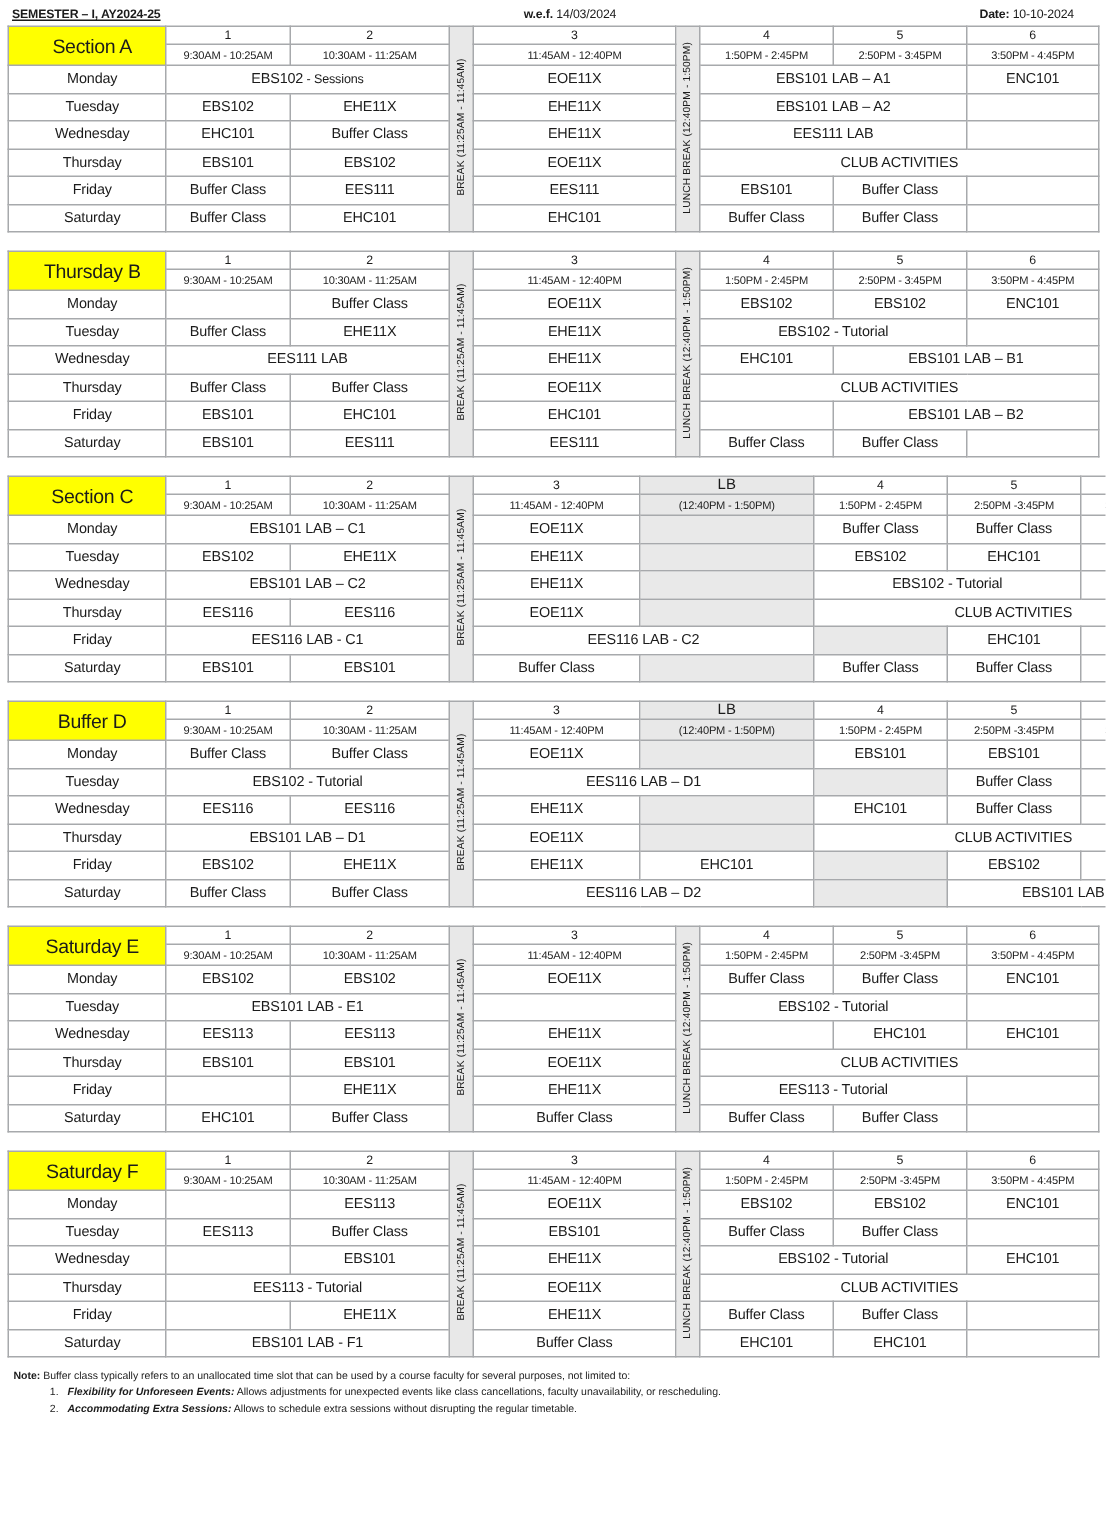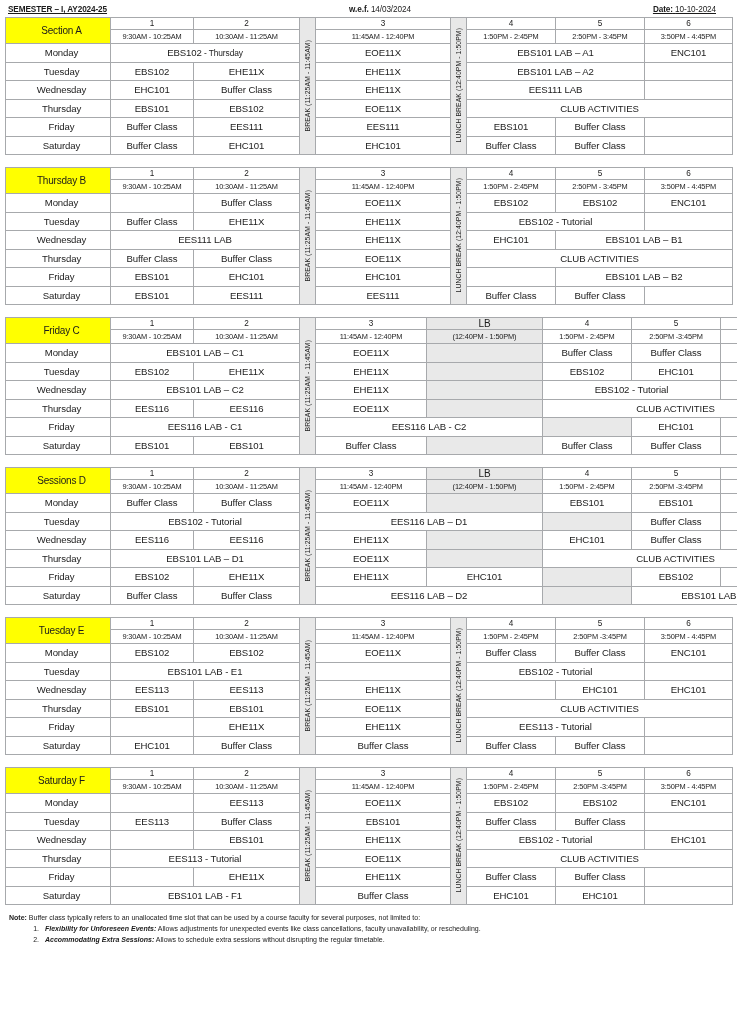--- a/index.html
+++ b/index.html
@@ -21,21 +21,21 @@
     align-items: flex-end;
     justify-content: space-between;
     font-size: 8.2px;
     font-weight: bold;
     padding: 1px 2px 3px 3px;
     letter-spacing: -0.1px;
   }
   .doc-header .semester { text-decoration: underline; }
   .doc-header .wef, .doc-header .date { font-weight: bold; }
   .doc-header .wef .val, .doc-header .date .val { font-weight: normal; }
-  .doc-header .date { padding-right: 4px; text-decoration: underline; }
+  .doc-header .date { padding-right: 4px; }
 
   
   table.tt {
     border-collapse: collapse;
     width: 727px;
     table-layout: fixed;
     margin-bottom: 12px;
     background: #fff;
   }
   table.tt td, table.tt th {
@@ -45,21 +45,21 @@
     vertical-align: middle;
     font-weight: normal;
     overflow: hidden;
     white-space: nowrap;
   }
   table.tt.last { margin-bottom: 4px; }
 
   
   .sec-title {
     background: #ffff00;
-    font-size: 10px;
+    font-size: 13px;
     font-weight: bold;
     text-align: left;
     padding-left: 7px !important;
     letter-spacing: -0.2px;
   }
   
   .pnum {
     font-size: 8.2px;
     font-weight: bold;
     height: 11px;
@@ -177,21 +177,21 @@
           <tr>
             <td class="ptime">9:30AM - 10:25AM</td>
             <td class="ptime">10:30AM - 11:25AM</td>
             <td class="ptime">11:45AM - 12:40PM</td>
             <td class="ptime">1:50PM - 2:45PM</td>
             <td class="ptime">2:50PM - 3:45PM</td>
             <td class="ptime">3:50PM - 4:45PM</td>
           </tr>
           <tr>
             <td class="day">Monday</td>
-            <td class="cell" colspan="2"><span>EBS102</span><span class="tut"> - Thursday</span></td>
+            <td class="cell" colspan="2"><span>EBS102</span><span class="tut"> - Sessions</span></td>
             <td class="cell">EOE11X</td>
             <td class="cell" colspan="2">EBS101 LAB – A1</td>
             <td class="cell">ENC101</td>
           </tr>
           <tr>
             <td class="day">Tuesday</td>
             <td class="cell">EBS102</td>
             <td class="cell">EHE11X</td>
             <td class="cell">EHE11X</td>
             <td class="cell" colspan="2">EBS101 LAB – A2</td>
@@ -321,21 +321,21 @@
           <col style="width: 106px;">
           <col style="width: 16px;">
           <col style="width: 111px;">
           <col style="width: 116px;">
           <col style="width: 89px;">
           <col style="width: 89px;">
           <col style="width: 88px;">
         </colgroup>
         <tbody>
           <tr>
-            <td class="sec-title" rowspan="2">Friday C</td>
+            <td class="sec-title" rowspan="2">Section C</td>
             <td class="pnum">1</td>
             <td class="pnum">2</td>
             <td class="vbreak" rowspan="8"><span class="vtxt">BREAK (11:25AM - 11:45AM)</span></td>
             <td class="pnum">3</td>
             <td class="lb-head">LB</td>
             <td class="pnum">4</td>
             <td class="pnum">5</td>
             <td class="pnum">6</td>
           </tr>
           <tr>
@@ -409,21 +409,21 @@
           <col style="width: 106px;">
           <col style="width: 16px;">
           <col style="width: 111px;">
           <col style="width: 116px;">
           <col style="width: 89px;">
           <col style="width: 89px;">
           <col style="width: 88px;">
         </colgroup>
         <tbody>
           <tr>
-            <td class="sec-title" rowspan="2">Sessions D</td>
+            <td class="sec-title" rowspan="2">Buffer D</td>
             <td class="pnum">1</td>
             <td class="pnum">2</td>
             <td class="vbreak" rowspan="8"><span class="vtxt">BREAK (11:25AM - 11:45AM)</span></td>
             <td class="pnum">3</td>
             <td class="lb-head">LB</td>
             <td class="pnum">4</td>
             <td class="pnum">5</td>
             <td class="pnum">6</td>
           </tr>
           <tr>
@@ -497,21 +497,21 @@
           <col style="width: 106px;">
           <col style="width: 16px;">
           <col style="width: 135px;">
           <col style="width: 16px;">
           <col style="width: 89px;">
           <col style="width: 89px;">
           <col style="width: 88px;">
         </colgroup>
         <tbody>
           <tr>
-            <td class="sec-title" rowspan="2">Tuesday E</td>
+            <td class="sec-title" rowspan="2">Saturday E</td>
             <td class="pnum">1</td>
             <td class="pnum">2</td>
             <td class="vbreak" rowspan="8"><span class="vtxt">BREAK (11:25AM - 11:45AM)</span></td>
             <td class="pnum">3</td>
             <td class="vbreak" rowspan="8"><span class="vtxt wrap">LUNCH BREAK (12:40PM - 1:50PM)</span></td>
             <td class="pnum">4</td>
             <td class="pnum">5</td>
             <td class="pnum">6</td>
           </tr>
           <tr>

